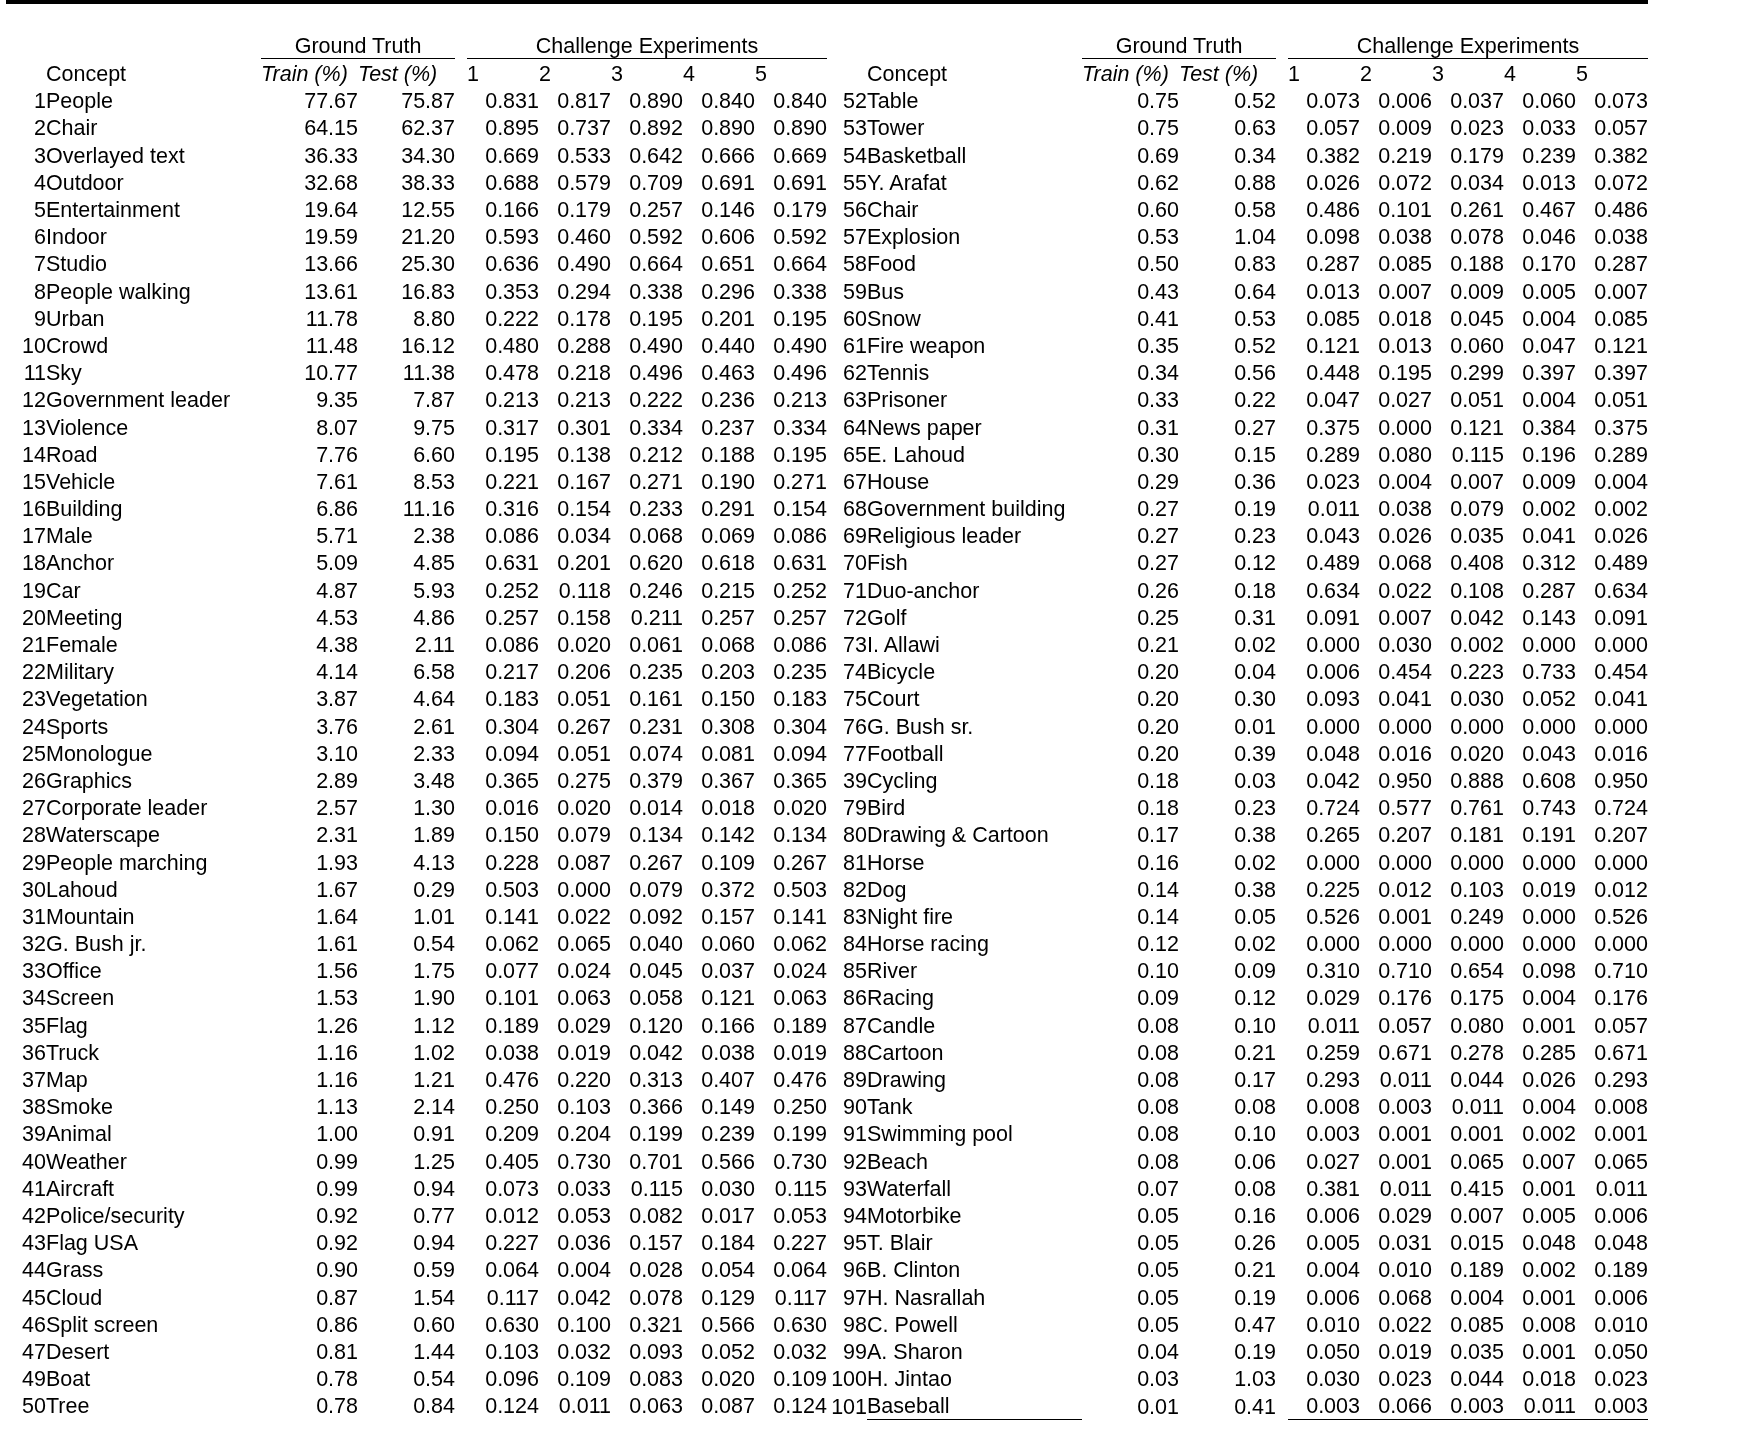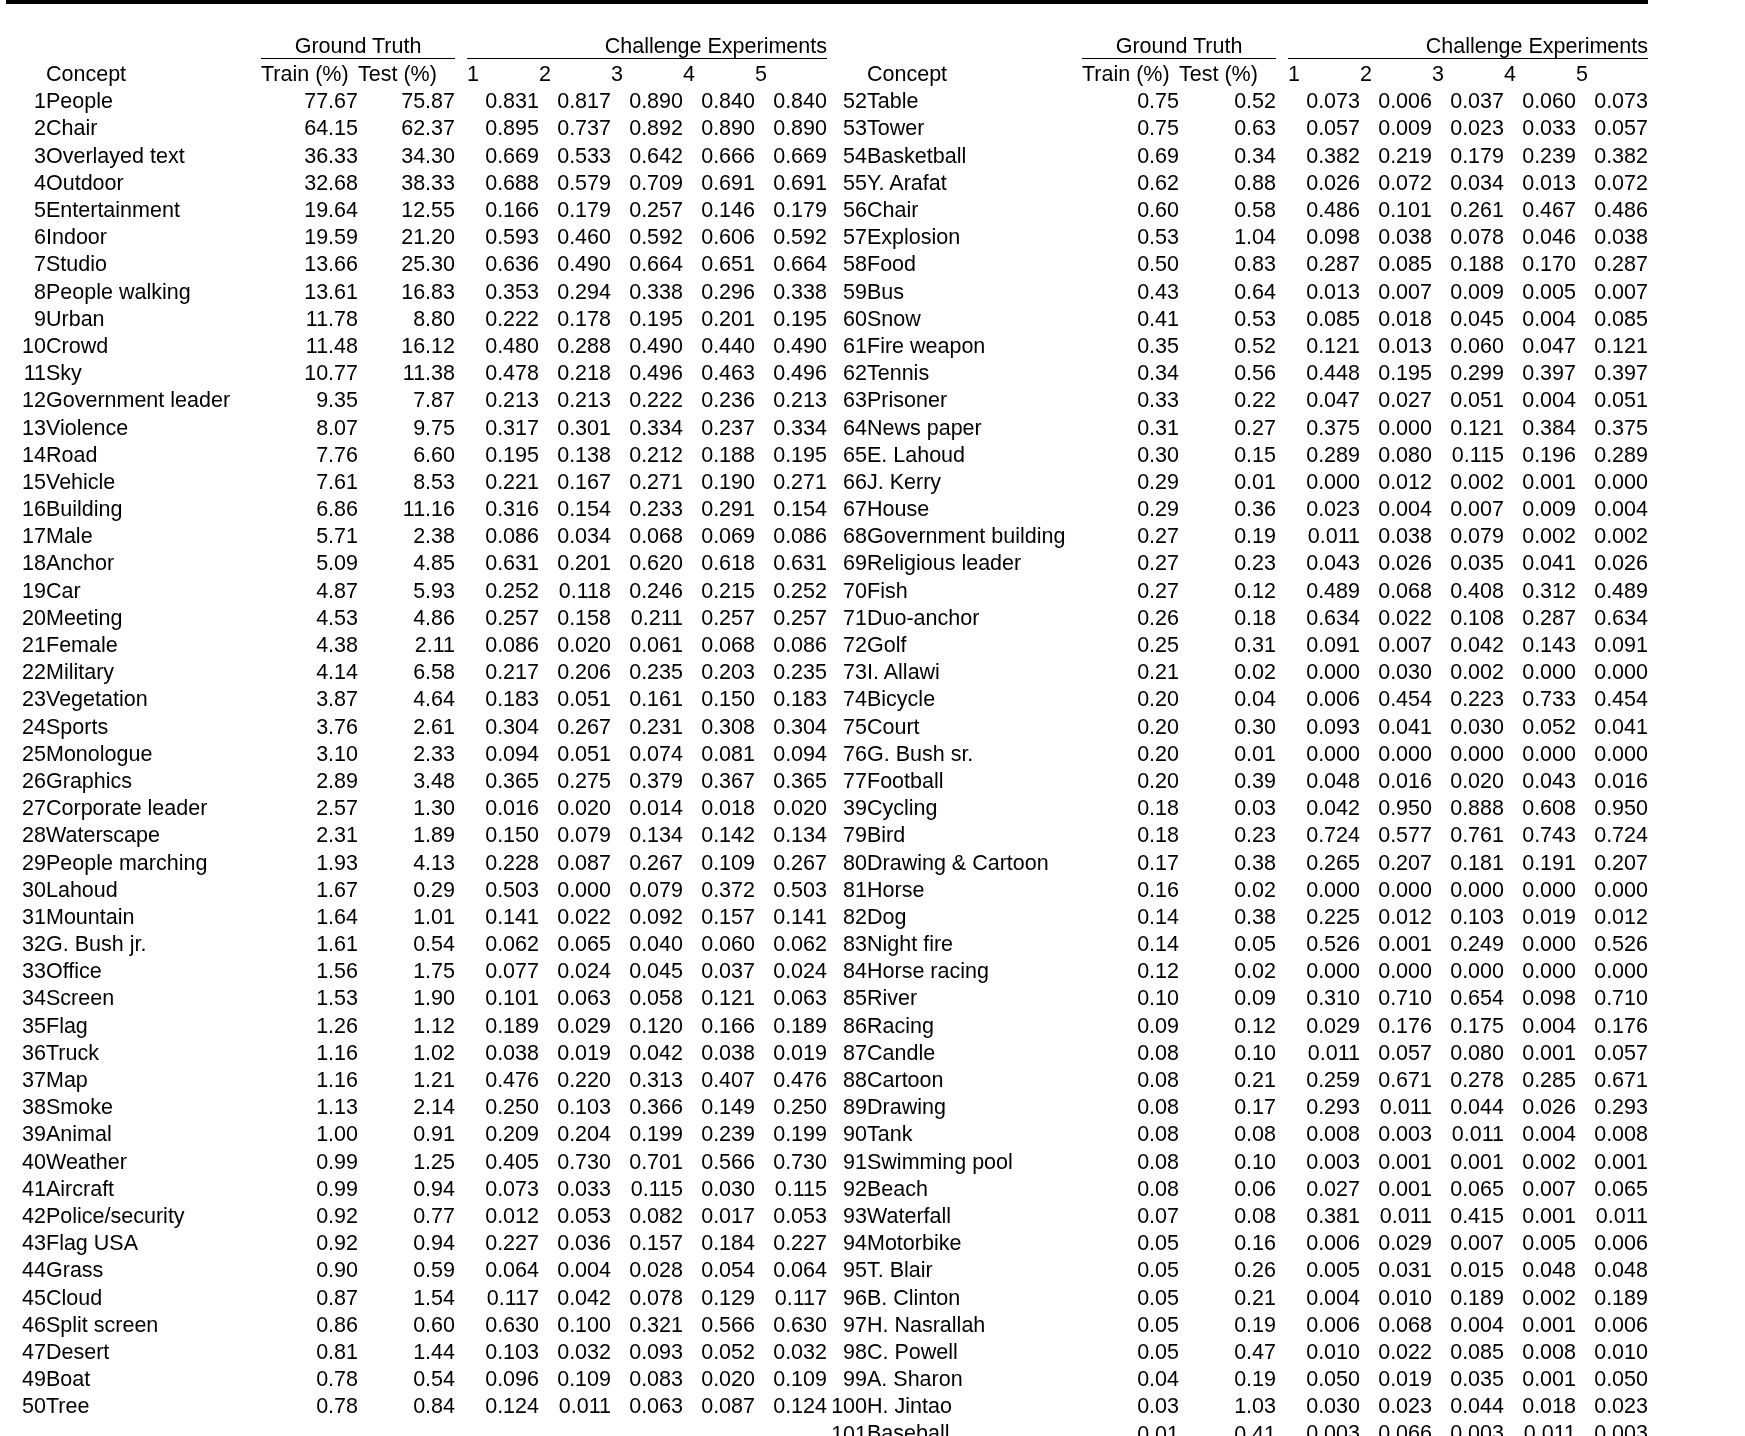--- a/index.html
+++ b/index.html
@@ -56,21 +56,20 @@
   
   .grouphdr td {
     text-align: center;
     padding-bottom: 1px;
   }
   .grouphdr td.gt {
     border-bottom: 1.6px solid #000;
   }
   .grouphdr td.ce {
     border-bottom: 1.6px solid #000;
-    text-align: right;
   }
   .colhdr td {
     text-align: left;
     padding-top: 1px;
     padding-bottom: 3px;
   }
   td.num {
     text-align: right;
     font-variant-numeric: tabular-nums;
   }
@@ -84,21 +83,21 @@
   }
   
   .c-idx   { width: 40px; }
   .c-name  { width: 215px; }
   .c-train { width: 97px; }
   .c-test  { width: 97px; }
   .c-gap   { width: 12px; }
   .c-e     { width: 72px; }
 
   .hdr-concept { text-align: left; padding-left: 48px; }
-  .hdr-train, .hdr-test { text-align: center; }
+  .hdr-train, .hdr-test { text-align: center; font-style: italic; }
 
   .underline-cell { border-bottom: 1.6px solid #000; }
 </style>
 </head>
 <body>
 
 <div id="page">
   <div class="tables-wrap">
 
     <div class="half">
@@ -930,32 +929,20 @@
               <td class="num">0.30</td>
               <td class="num">0.15</td>
               <td></td>
               <td class="num">0.289</td>
               <td class="num">0.080</td>
               <td class="num">0.115</td>
               <td class="num">0.196</td>
               <td class="num">0.289</td>
             </tr>
             <tr>
-              <td class="idx">66</td>
-              <td class="concept">J. Kerry</td>
-              <td class="num">0.29</td>
-              <td class="num">0.01</td>
-              <td></td>
-              <td class="num">0.000</td>
-              <td class="num">0.012</td>
-              <td class="num">0.002</td>
-              <td class="num">0.001</td>
-              <td class="num">0.000</td>
-            </tr>
-            <tr>
               <td class="idx">67</td>
               <td class="concept">House</td>
               <td class="num">0.29</td>
               <td class="num">0.36</td>
               <td></td>
               <td class="num">0.023</td>
               <td class="num">0.004</td>
               <td class="num">0.007</td>
               <td class="num">0.009</td>
               <td class="num">0.004</td>

